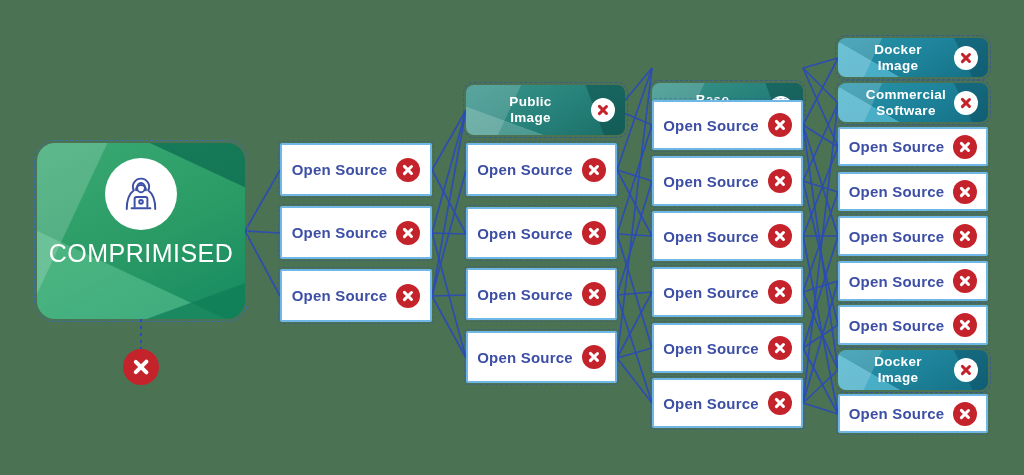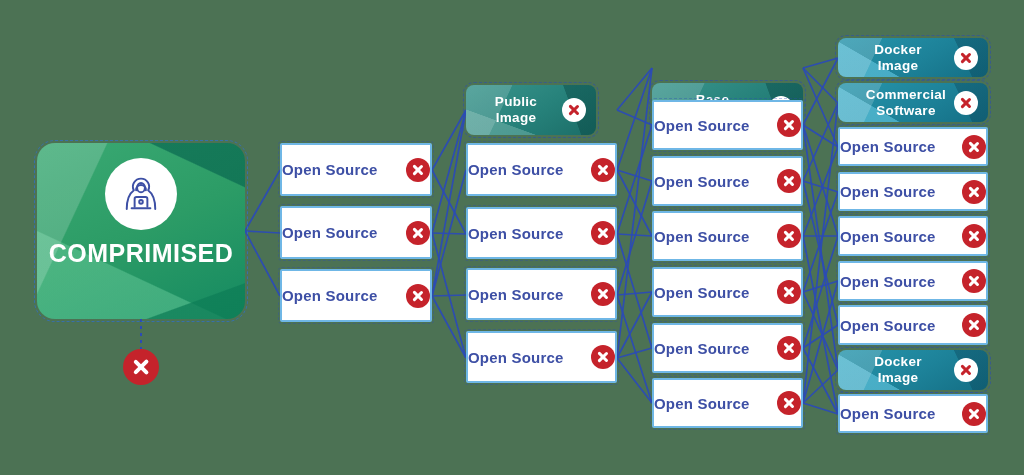--- a/index.html
+++ b/index.html
@@ -9,21 +9,20 @@
   .node{position:absolute;box-sizing:border-box;display:flex;align-items:center;justify-content:center;}
 
   
   .node.source{
     background:#ffffff;
     border:2px solid #6FB7E6;
     border-radius:2px;
     outline:1px dashed rgba(43,75,181,.35);
     outline-offset:1px;
     gap:9px;
-    justify-content:space-between;
   }
   .node.source .label{
     color:#3D4FA5;font-weight:bold;font-size:15px;letter-spacing:.2px;white-space:nowrap;
   }
 
   
   .node.header{
     border-radius:8px;
     outline:1px dashed rgba(43,75,181,.55);
     outline-offset:2px;
@@ -80,21 +79,21 @@
       linear-gradient(115deg, rgba(255,255,255,.18) 0%, rgba(255,255,255,.18) 24%, transparent 24.5%),
       linear-gradient(340deg, rgba(13,125,86,.75) 0%, rgba(13,125,86,.75) 14%, transparent 14.5%),
       linear-gradient(25deg, rgba(110,208,160,.45) 0%, rgba(110,208,160,.45) 32%, transparent 32.5%),
       linear-gradient(155deg, #3AA973 0%, #2C9C66 50%, #158A61 100%);
   }
   #package .avatar{
     width:72px;height:72px;border-radius:50%;background:#fff;
     display:flex;align-items:center;justify-content:center;margin-bottom:8px;
   }
   #package .title{
-    color:#fff;font-weight:bold;font-size:25px;line-height:1.22;letter-spacing:.5px;text-align:center;
+    color:#fff;font-weight:normal;font-size:25px;line-height:1.22;letter-spacing:.5px;text-align:center;
   }
 </style>
 </head>
 <body>
 
 <div id="stage">
   <svg id="edges" xmlns="http://www.w3.org/2000/svg">
       <line x1="245" y1="231" x2="280" y2="170" stroke="#2B4BB5" stroke-width="1.7" stroke-opacity="0.95"></line>
       <line x1="245" y1="231" x2="280" y2="233" stroke="#2B4BB5" stroke-width="1.7" stroke-opacity="0.95"></line>
       <line x1="245" y1="231" x2="280" y2="296" stroke="#2B4BB5" stroke-width="1.7" stroke-opacity="0.95"></line>
@@ -171,21 +170,21 @@
       <span class="badge red"></span>
     </div>
     <div class="node source" style="left: 280px; top: 206px; width: 152px; height: 53px;">
       <span class="label">Open Source</span>
       <span class="badge red"></span>
     </div>
     <div class="node source" style="left: 280px; top: 269px; width: 152px; height: 53px;">
       <span class="label">Open Source</span>
       <span class="badge red"></span>
     </div>
-    <div class="node header teal" style="left: 466px; top: 85px; width: 130px; height: 50px;">
+    <div class="node header teal" style="left: 466px; top: 85px; width: 159px; height: 50px;">
       <span class="label">Public<br>Image</span>
       <span class="badge white"></span>
     </div>
     <div class="node source" style="left: 466px; top: 143px; width: 151px; height: 53px;">
       <span class="label">Open Source</span>
       <span class="badge red"></span>
     </div>
     <div class="node source" style="left: 466px; top: 207px; width: 151px; height: 52px;">
       <span class="label">Open Source</span>
       <span class="badge red"></span>

